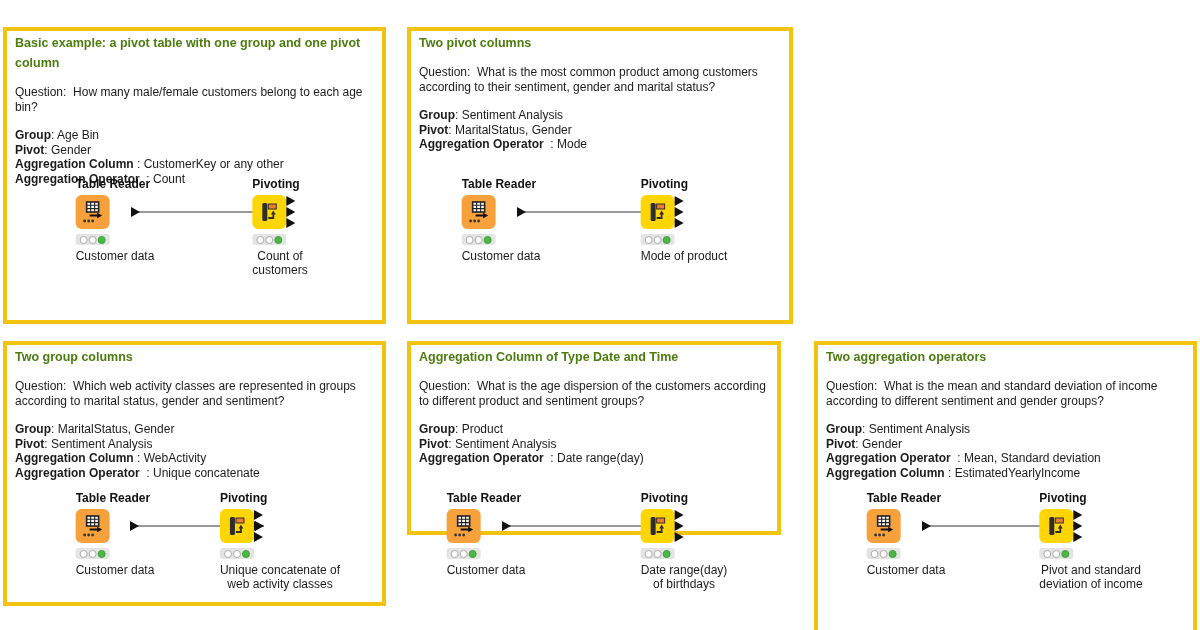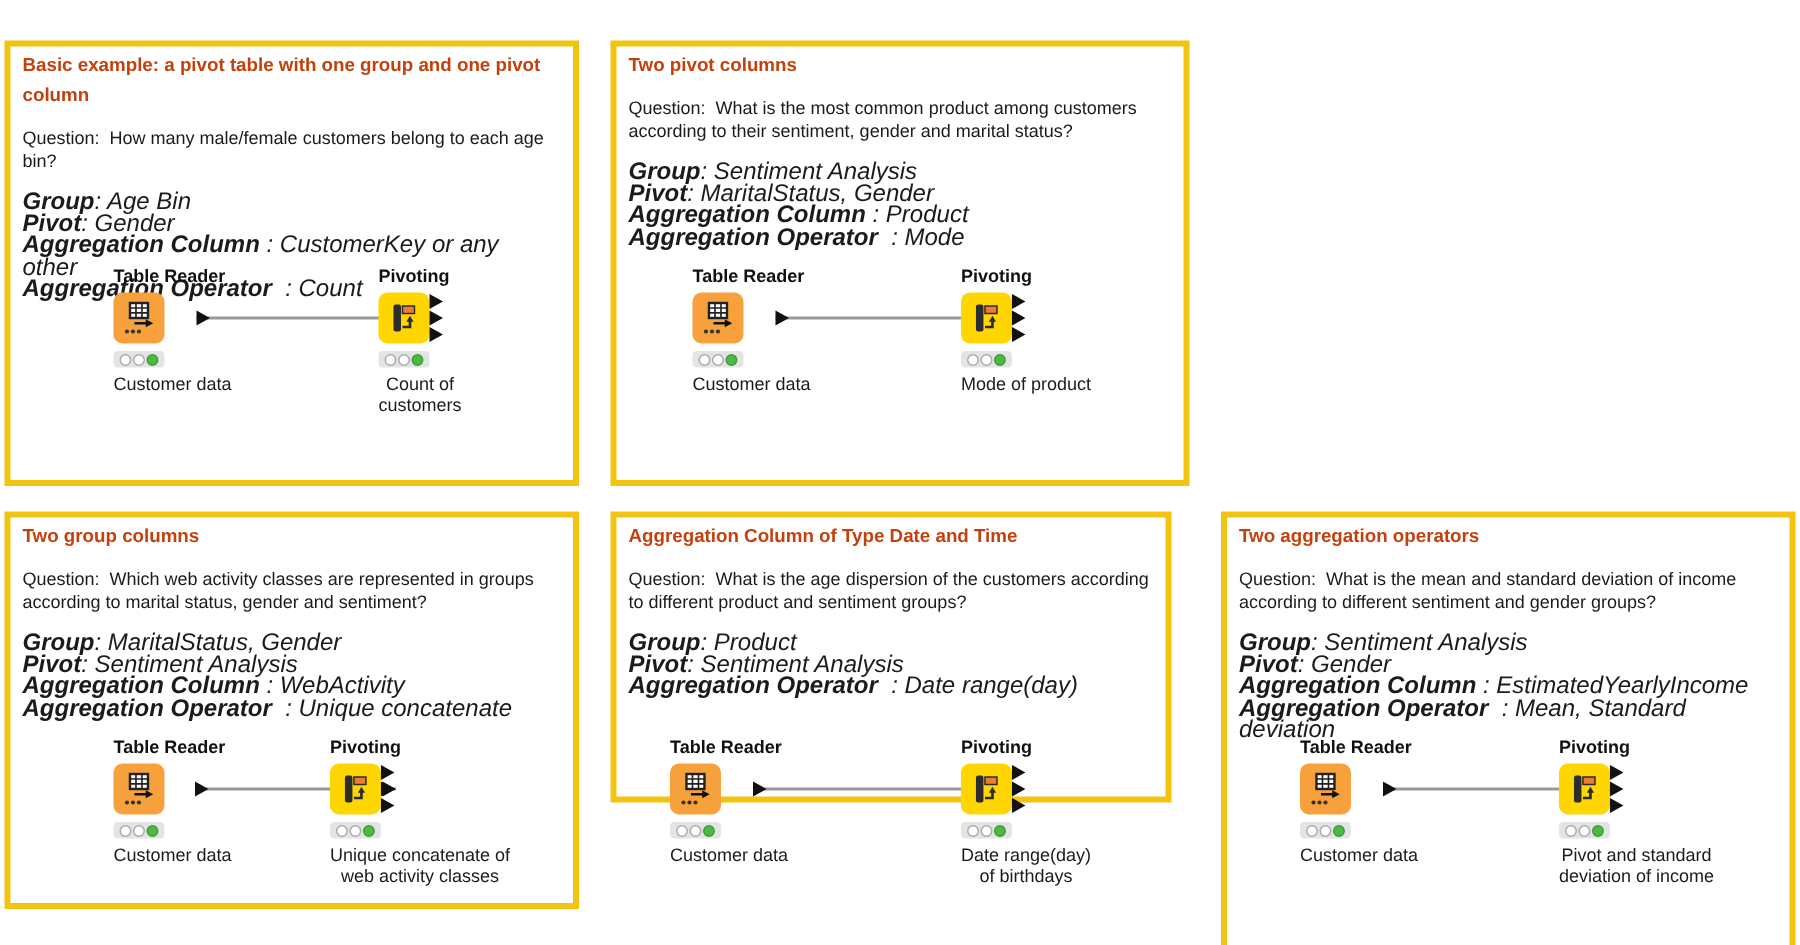--- a/index.html
+++ b/index.html
@@ -10,25 +10,25 @@
   .anno-box{
     position:absolute;box-sizing:border-box;background:#ffffff;
     border:4px solid #F2C410;padding:2px 10px 0 8px;
   }
   .box1{left:3px;  top:27px;  width:383px; height:297px;}
   .box2{left:407px;top:27px;  width:386px; height:297px;}
   .box3{left:3px;  top:341px; width:383px; height:265px;}
   .box4{left:407px;top:341px; width:374px; height:194px;}
   .box5{left:814px;top:341px; width:383px; height:342px;}
 
-  .box-title{margin:0;font-size:12.5px;font-weight:bold;line-height:20px;color:#c2410c;}
+  .box-title{margin:0;font-size:12.5px;font-weight:bold;line-height:20px;color:#4d7c0f;}
   .question{margin:12px 0 0 0;font-size:12px;line-height:15px;}
   .q-label{font-weight:normal;}
   .q-text{white-space:pre-wrap;}
-  .params{margin-top:13px;font-size:16px;line-height:14.5px;font-style:italic;}
+  .params{margin-top:13px;font-size:12px;line-height:14.5px;}
   .param-line b{font-weight:bold;}
   .param-line span{white-space:pre-wrap;}
 
   
   .node-group{
     position:absolute;top:146px;transform:translateX(-50%);
     display:flex;flex-direction:column;width:max-content;
   }
   .box1 .tr-group,.box3 .tr-group{left:108px;}
   .box2 .tr-group{left:90px;}
@@ -137,21 +137,20 @@
       </div>
   </div>
 </section>
 
 <section class="anno-box box2">
   <h2 class="box-title">Two pivot columns</h2>
   <p class="question"><b class="q-label">Question:</b><span class="q-text">  What is the most common product among customers according to their sentiment, gender and marital status?</span></p>
   <div class="params">
     <div class="param-line"><b>Group</b><span>: Sentiment Analysis</span></div>
     <div class="param-line"><b>Pivot</b><span>: MaritalStatus, Gender</span></div>
-    <div class="param-line"><b>Aggregation Column</b><span> : Product</span></div>
     <div class="param-line"><b>Aggregation Operator</b><span>  : Mode</span></div>
   </div>
   <div class="node-group tr-group">
     <div class="node-label">Table Reader</div>
     <div class="node-square node-orange">
       <svg viewBox="0 0 26 26" width="26" height="26">
           <rect x="7" y="3" width="12" height="10" fill="#fff" stroke="#222" stroke-width="1.6"></rect>
           <line x1="11" y1="3" x2="11" y2="13" stroke="#222" stroke-width="1.1"></line>
           <line x1="15" y1="3" x2="15" y2="13" stroke="#222" stroke-width="1.1"></line>
           <line x1="7" y1="6.3" x2="19" y2="6.3" stroke="#222" stroke-width="1.1"></line>
@@ -319,22 +318,22 @@
       </div>
   </div>
 </section>
 
 <section class="anno-box box5">
   <h2 class="box-title">Two aggregation operators</h2>
   <p class="question"><b class="q-label">Question:</b><span class="q-text">  What is the mean and standard deviation of income according to different sentiment and gender groups?</span></p>
   <div class="params">
     <div class="param-line"><b>Group</b><span>: Sentiment Analysis</span></div>
     <div class="param-line"><b>Pivot</b><span>: Gender</span></div>
+    <div class="param-line"><b>Aggregation Operator</b><span>  : Mean, Standard deviation</span></div>
     <div class="param-line"><b>Aggregation Column</b><span> : EstimatedYearlyIncome</span></div>
-    <div class="param-line"><b>Aggregation Operator</b><span>  : Mean, Standard deviation</span></div>
   </div>
   <div class="node-group tr-group">
     <div class="node-label">Table Reader</div>
     <div class="node-square node-orange">
       <svg viewBox="0 0 26 26" width="26" height="26">
           <rect x="7" y="3" width="12" height="10" fill="#fff" stroke="#222" stroke-width="1.6"></rect>
           <line x1="11" y1="3" x2="11" y2="13" stroke="#222" stroke-width="1.1"></line>
           <line x1="15" y1="3" x2="15" y2="13" stroke="#222" stroke-width="1.1"></line>
           <line x1="7" y1="6.3" x2="19" y2="6.3" stroke="#222" stroke-width="1.1"></line>
           <line x1="7" y1="9.6" x2="19" y2="9.6" stroke="#222" stroke-width="1.1"></line>

